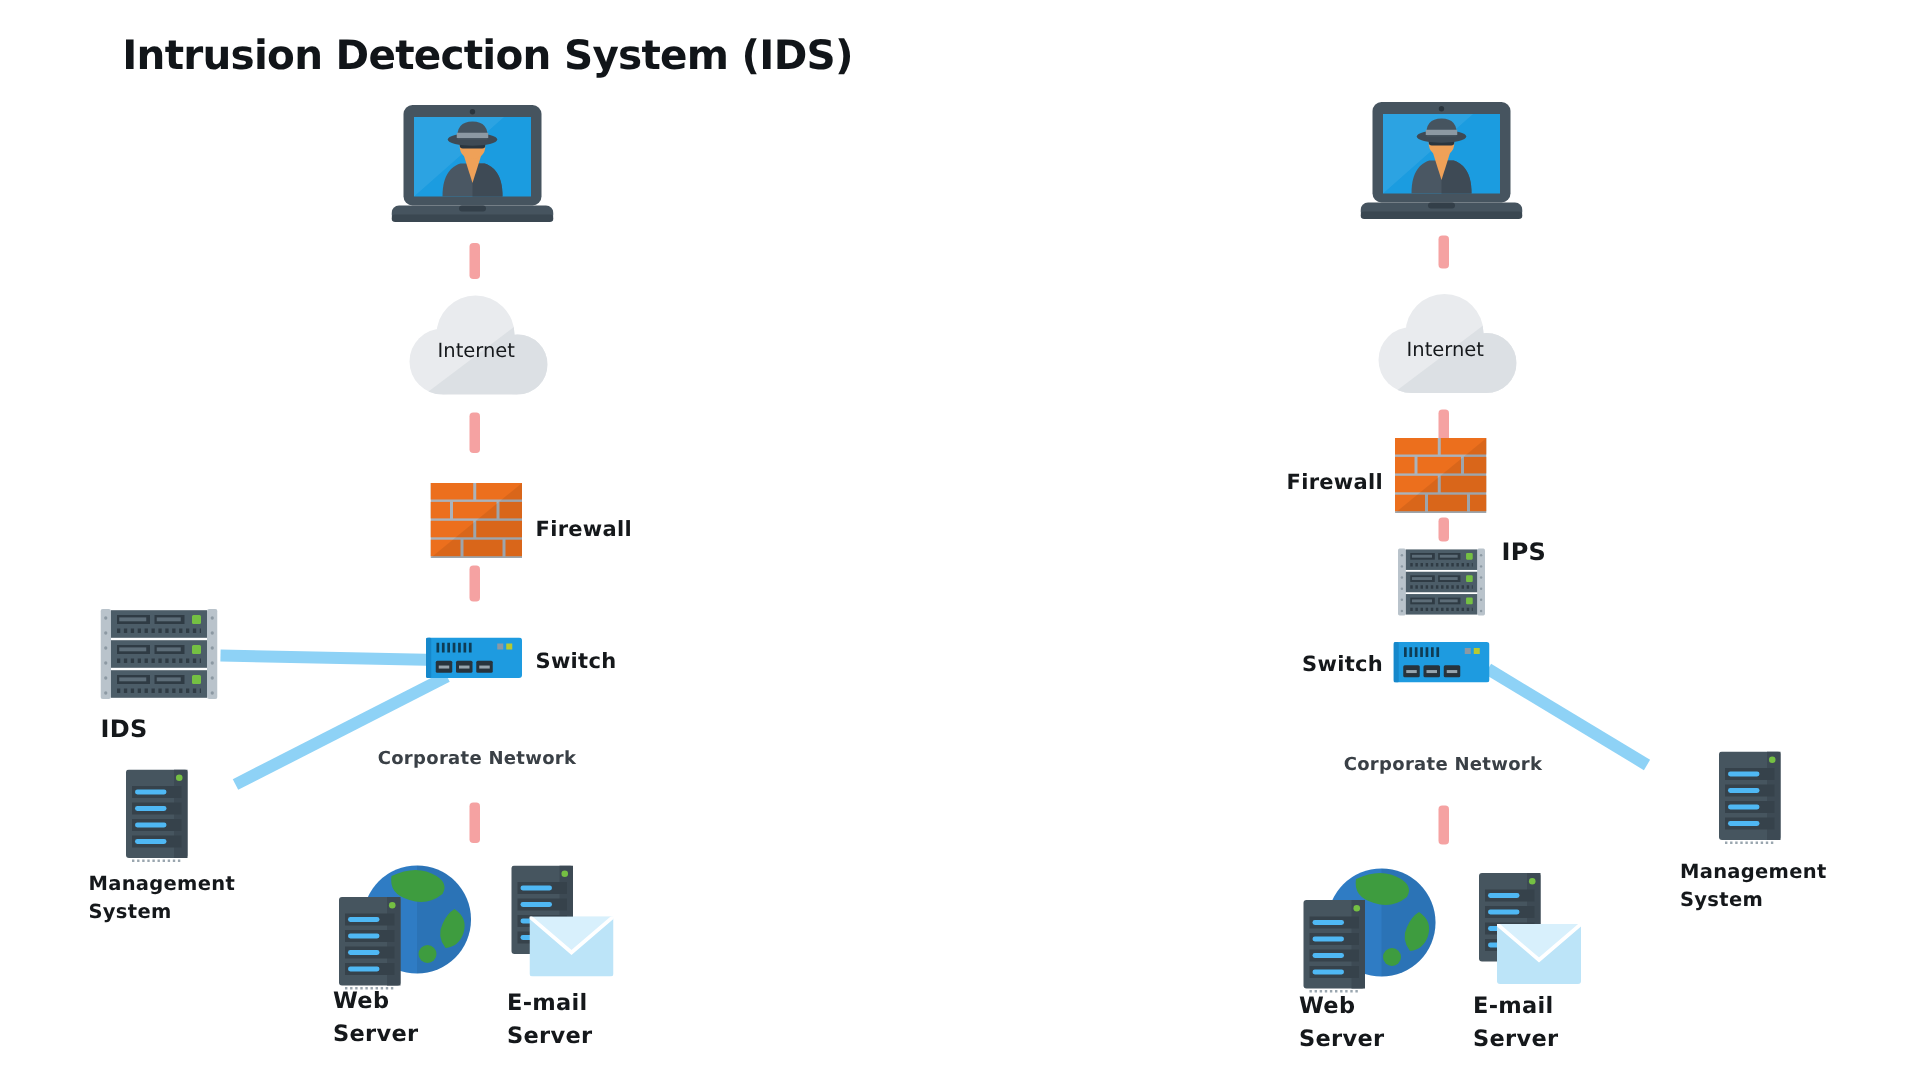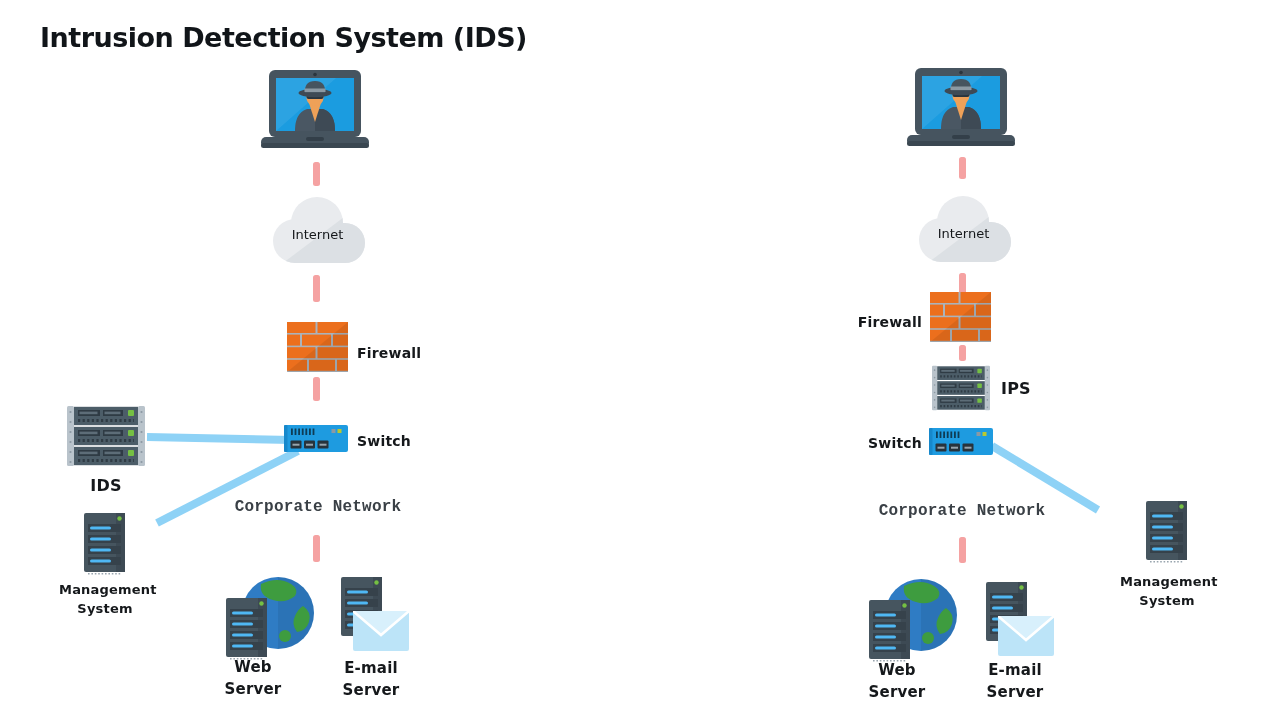--- a/index.html
+++ b/index.html
@@ -2,38 +2,38 @@
 <html><head>
 <meta charset="utf-8">
 <style>
   html,body{margin:0;padding:0;background:#ffffff;}
   .canvas{
     position:relative;width:1280px;height:720px;background:#ffffff;overflow:hidden;
     font-family:"DejaVu Sans","Liberation Sans",sans-serif;
   }
   .abs{position:absolute;}
   .title{
-    position:absolute;text-align:left;font-size:27px;font-weight:800;
+    position:absolute;text-align:center;font-size:27px;font-weight:800;
     color:#111519;letter-spacing:-0.5px;white-space:nowrap;
   }
   .vs{
     position:absolute;left:570px;top:300px;width:145px;text-align:center;
     font-size:76px;font-weight:800;color:#A87DF0;letter-spacing:-4px;line-height:1;
   }
   .dash{position:absolute;width:7px;background:#F5A2A2;border-radius:2.5px;}
   .node-label{
     position:absolute;font-size:14px;font-weight:700;color:#15181B;
     letter-spacing:0.2px;line-height:1.45;
   }
   .node-label.small{font-size:13px;}
-  .node-label.center{text-align:center;}
+  .node-label.center{}
   .node-label.right{text-align:right;}
   .corporate{
-    position:absolute;text-align:center;font-size:16px;font-weight:800;
-    color:#3A4046;letter-spacing:0.2px;white-space:nowrap;font-family:Liberation Mono, monospace;
+    position:absolute;text-align:center;font-size:12px;font-weight:800;
+    color:#3A4046;letter-spacing:0.2px;white-space:nowrap;
   }
   .cloud-label{
     position:absolute;top:36px;left:0;width:100%;text-align:center;
     font-size:13px;font-weight:400;color:#15181B;
   }
   .links{position:absolute;left:0;top:0;}
   svg{display:block;}
 </style>
 </head>
 <body>
@@ -374,21 +374,21 @@
         <line x1="11" y1="34.5" x2="67" y2="34.5" stroke="#2F3B44" stroke-width="3" stroke-dasharray="2.2 2.4"></line>
         <rect x="11" y="44" width="22" height="6" fill="#2F3B44"></rect>
           <rect x="12.5" y="45.6" width="18" height="2.6" fill="#5D6D78"></rect>
         <rect x="36" y="44" width="20" height="6" fill="#2F3B44"></rect>
           <rect x="37.5" y="45.6" width="16" height="2.6" fill="#5D6D78"></rect>
         <rect x="61" y="44" width="6" height="6" rx="1" fill="#75C043"></rect>
         <line x1="11" y1="54.5" x2="67" y2="54.5" stroke="#2F3B44" stroke-width="3" stroke-dasharray="2.2 2.4"></line>
       </g>
     </svg>
   </div>
-  <div class="node-label" style="left:1001px;top:377px;font-size:16px;">IPS</div>
+  <div class="node-label" style="left:1001px;top:356px;font-size:16px;">IPS</div>
 
   <div class="abs" style="left:929px;top:428px;">
     <svg width="64" height="27" viewBox="0 0 64 27">
       <rect width="64" height="27" rx="2" fill="#1E9BE0"></rect>
       <rect width="3.5" height="27" rx="1" fill="#1688CB"></rect>
       <g fill="#0E3C55">
         <rect x="7" y="3.5" width="1.8" height="6.5"></rect>
           <rect x="10.6" y="3.5" width="1.8" height="6.5"></rect>
         <rect x="14.2" y="3.5" width="1.8" height="6.5"></rect>
           <rect x="17.8" y="3.5" width="1.8" height="6.5"></rect>

